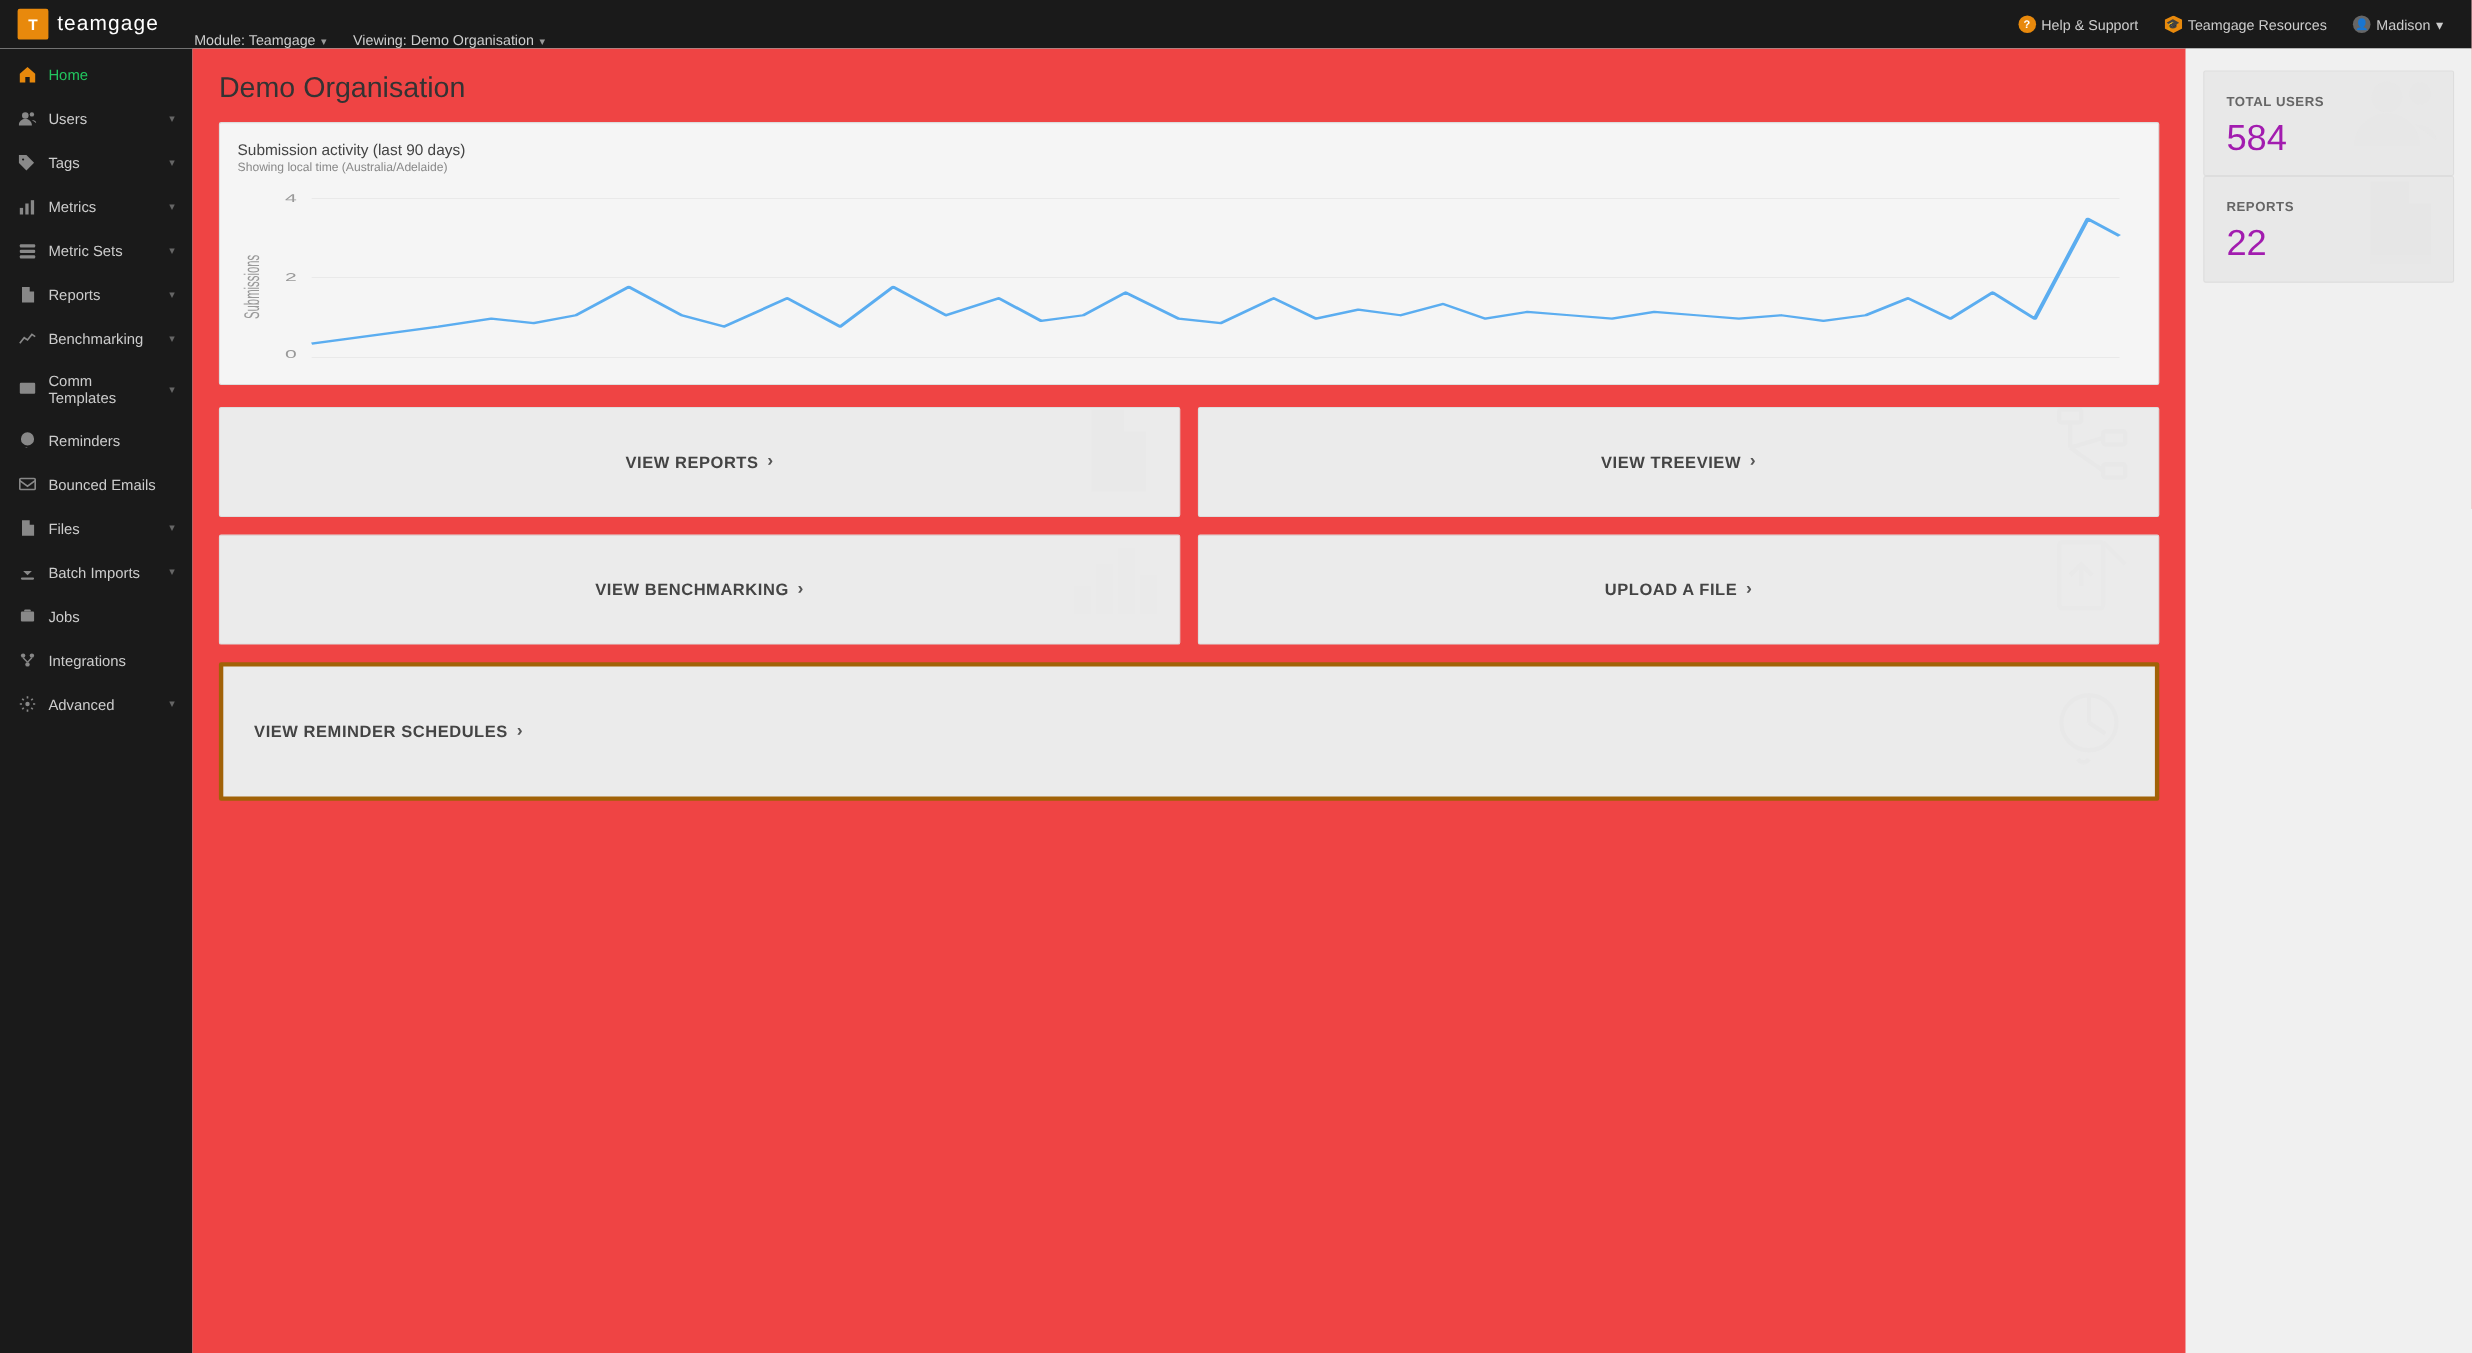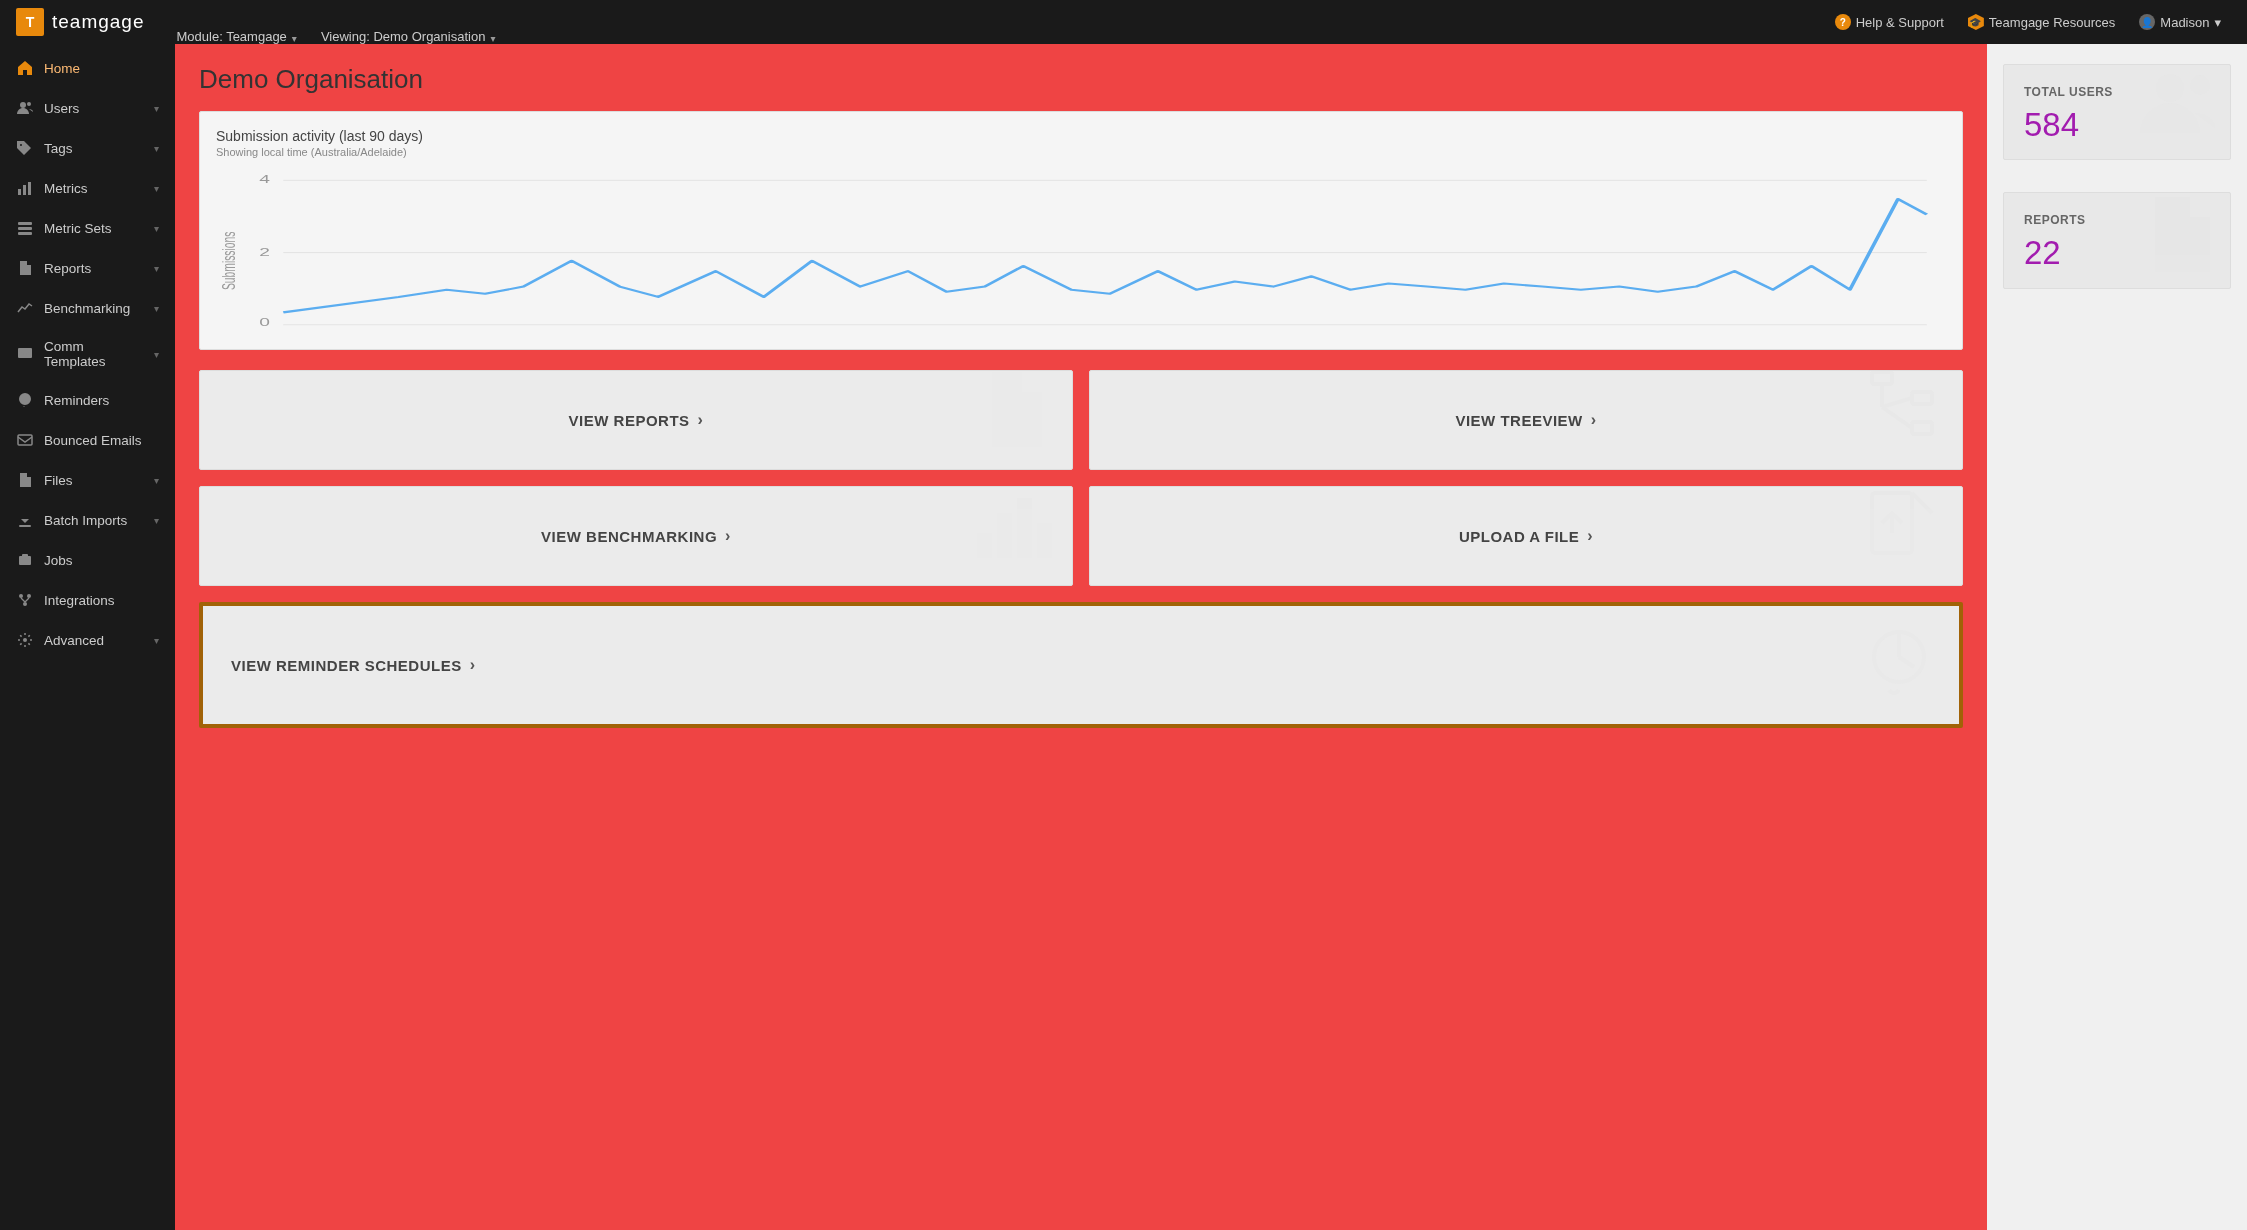--- a/index.html
+++ b/index.html
@@ -75,21 +75,21 @@
       padding-top: 4px;
     }
     .sidebar-item {
       display: flex; align-items: center; justify-content: space-between;
       padding: 11px 16px;
       font-size: 13.5px;
       cursor: pointer;
       color: #ccc;
       gap: 8px;
     }
-    .sidebar-item.active { color: #fdba74; }
+    .sidebar-item.active { color: #22c55e; }
     .sidebar-item-inner { display: flex; align-items: center; gap: 10px; }
     .sidebar-icon { width: 18px; height: 18px; display: flex; align-items: center; justify-content: center; flex-shrink: 0; }
     .sidebar-chevron { font-size: 10px; color: #666; }
 
     
     .main-content {
       flex: 1;
       overflow-y: auto;
       padding: 20px 24px;
       background: #ef4444;
@@ -145,21 +145,21 @@
       pointer-events: none;
     }
 
     
     .stats-panel {
       width: 260px;
       flex-shrink: 0;
       padding: 20px 16px;
       display: flex;
       flex-direction: column;
-      gap: 32px;
+      gap: 0;
       background: #f0f0f0;
     }
     .stat-card {
       background: #e8e8e8;
       border: 1px solid #ddd;
       border-radius: 2px;
       padding: 20px 20px 16px;
       position: relative;
       overflow: hidden;
     }

